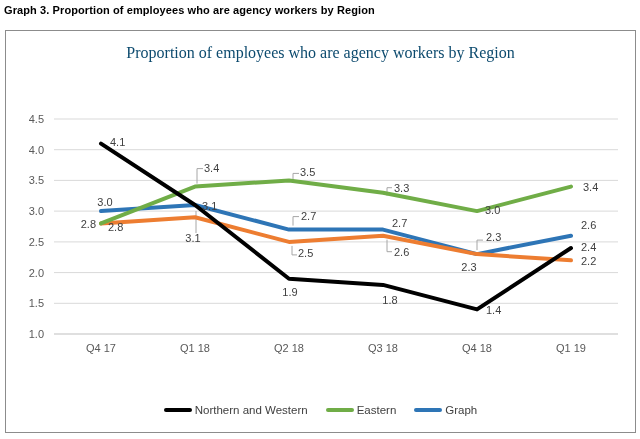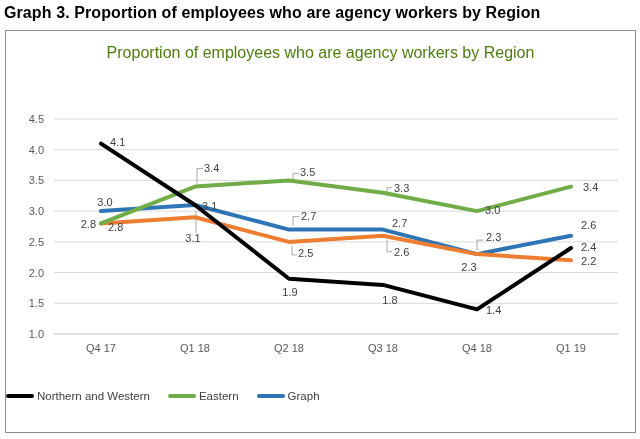--- a/index.html
+++ b/index.html
@@ -2,35 +2,35 @@
 <html><head>
 <meta charset="utf-8">
 <style>
   html,body{margin:0;padding:0;}
   body{
     width:640px;height:439px;background:#ffffff;position:relative;overflow:hidden;
     font-family:"Liberation Sans","DejaVu Sans",sans-serif;
   }
   .figure-caption{
     position:absolute;left:4px;top:4px;width:630px;
-    font-size:16px;font-weight:bold;color:#000000;letter-spacing:0.1px;
+    font-size:11px;font-weight:bold;color:#000000;letter-spacing:0.1px;
   }
   .chart{
     position:absolute;left:5px;top:30px;width:629px;height:401px;
     background:#ffffff;border:1px solid #8c8c8c;
   }
   .chart-title{
     position:absolute;left:0;top:13px;width:100%;
-    text-align:center;font-size:16px;color:#4d7c0f;
+    text-align:center;font-size:16px;color:#0c4a6e;font-family:Liberation Serif, serif;
   }
   .plot-svg{position:absolute;left:0;top:0;width:629px;height:401px;}
   .plot-svg text{font-family:"Liberation Sans","DejaVu Sans",sans-serif;}
   .legend{
-    position:absolute;left:0;bottom:30px;width:100%;
-    display:flex;align-items:center;gap:18px;
+    position:absolute;left:0;bottom:16px;width:100%;
+    display:flex;justify-content:center;align-items:center;gap:18px;
   }
   .legend-item{display:flex;align-items:center;gap:3px;}
   .legend-swatch{display:inline-block;width:28px;height:4px;border-radius:2px;}
   .legend-label{font-size:11.5px;color:#404040;white-space:nowrap;}
 </style>
 </head>
 <body>
 
 <div class="figure-caption">Graph 3. Proportion of employees who are agency workers by Region</div>
 

